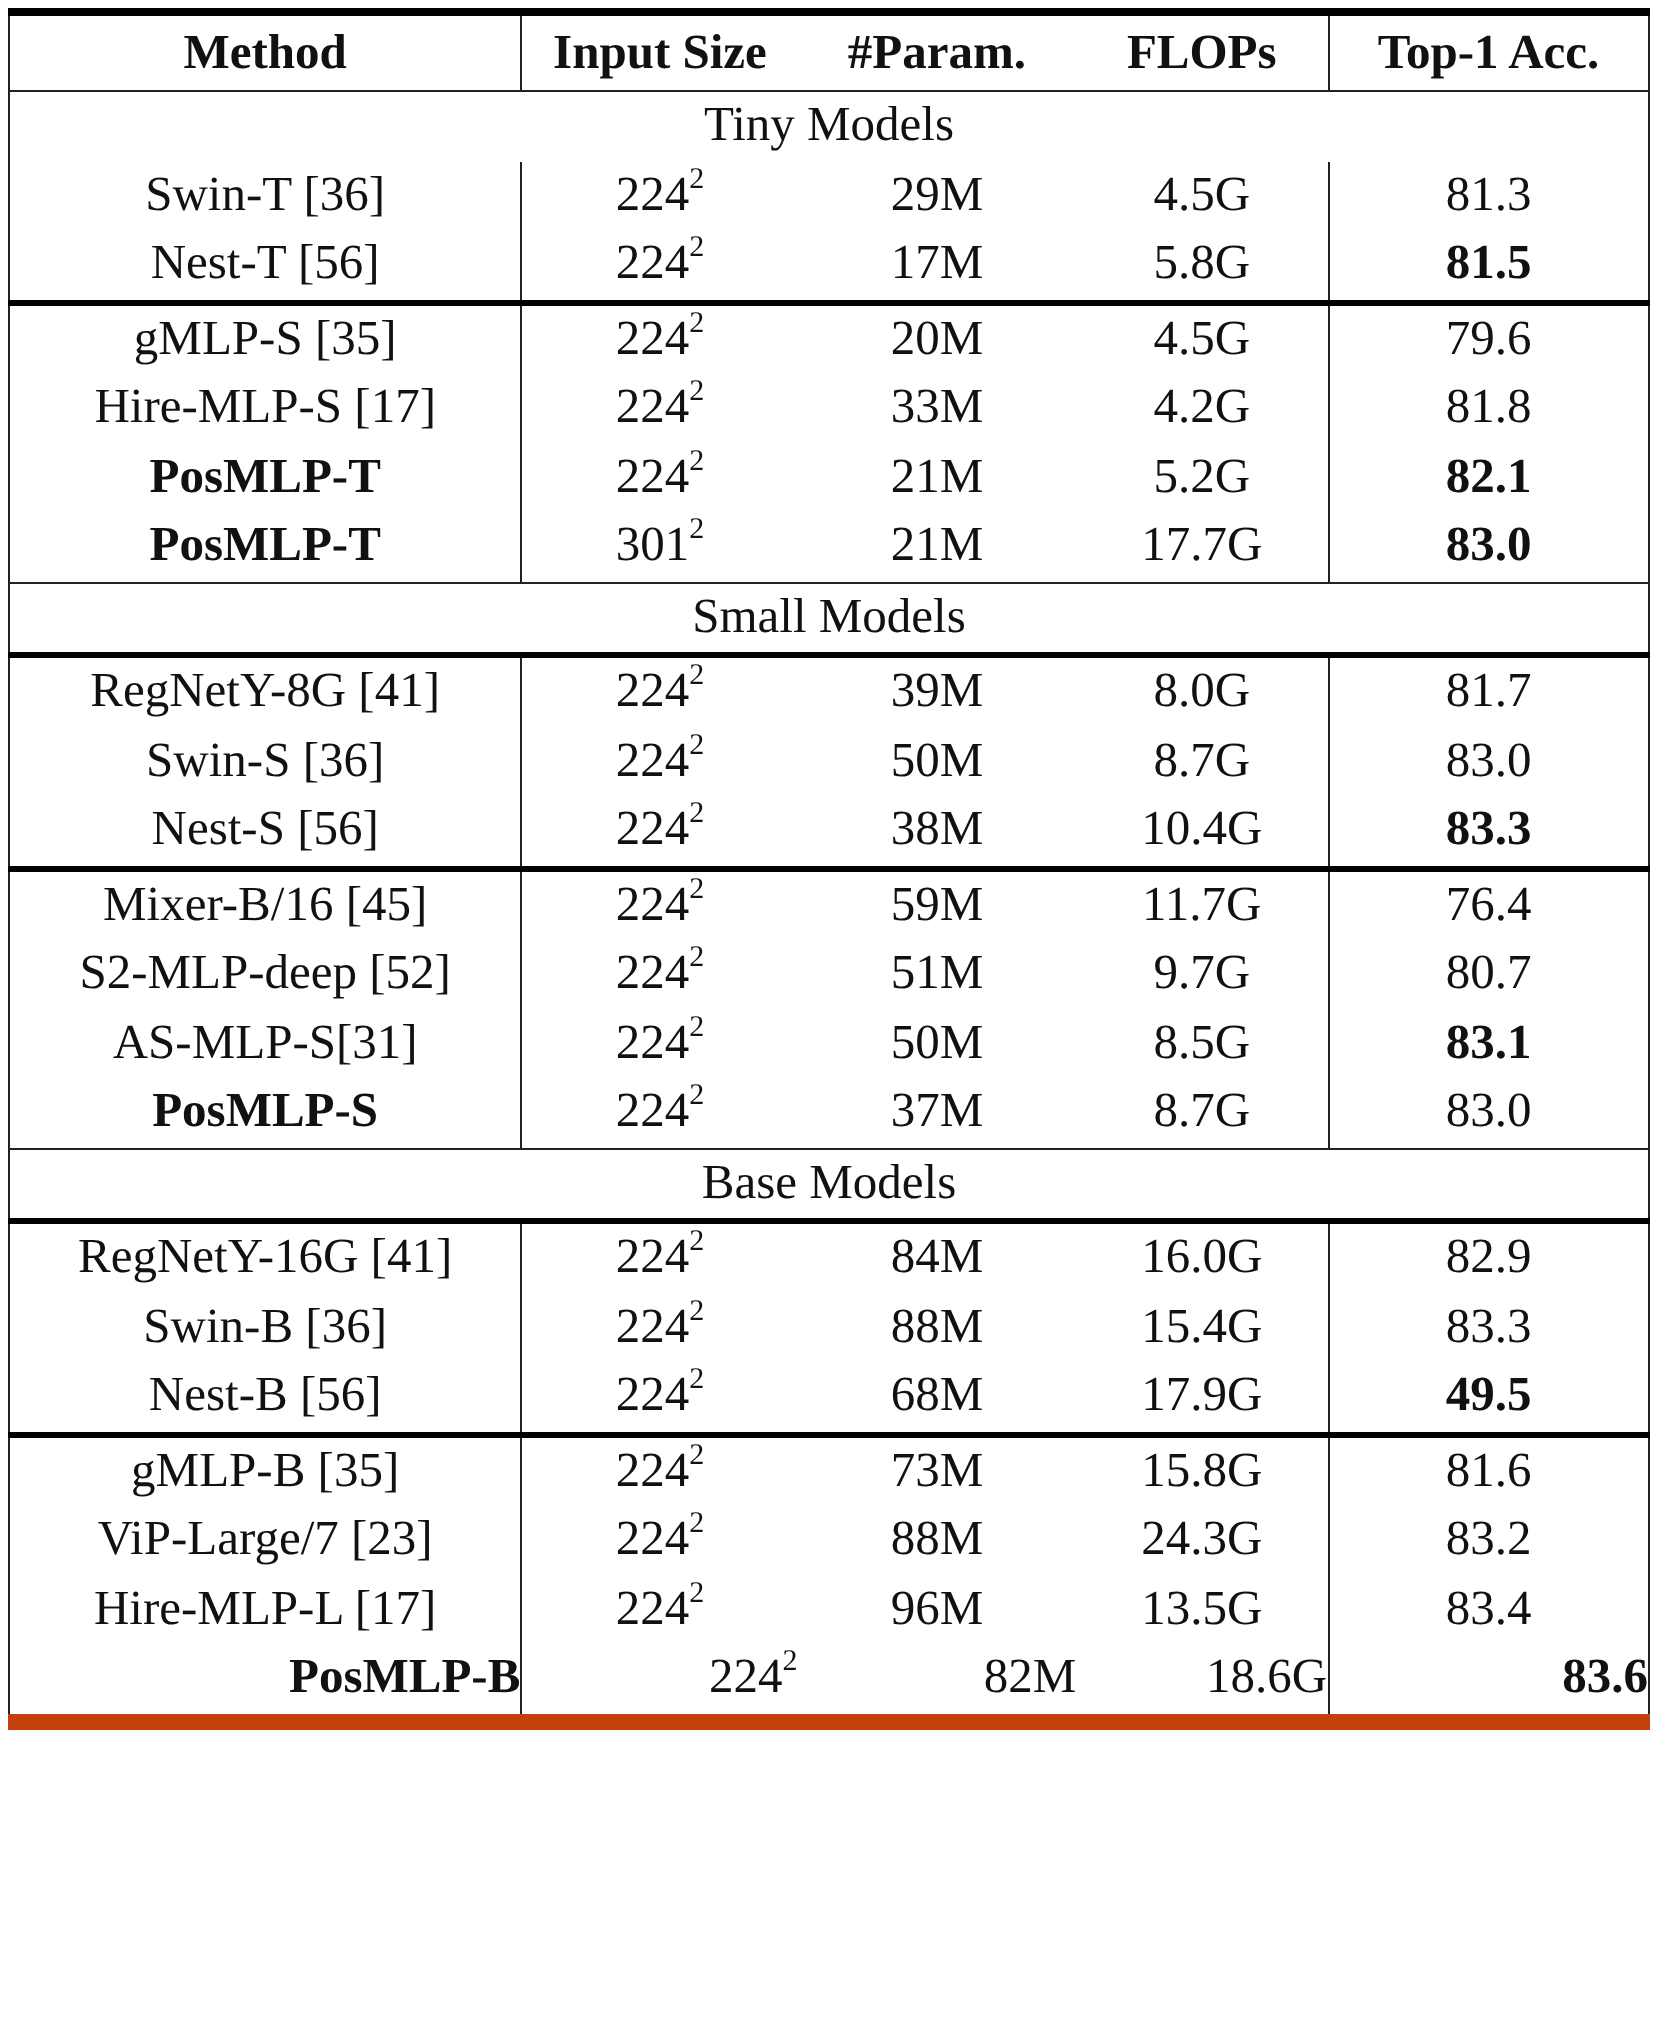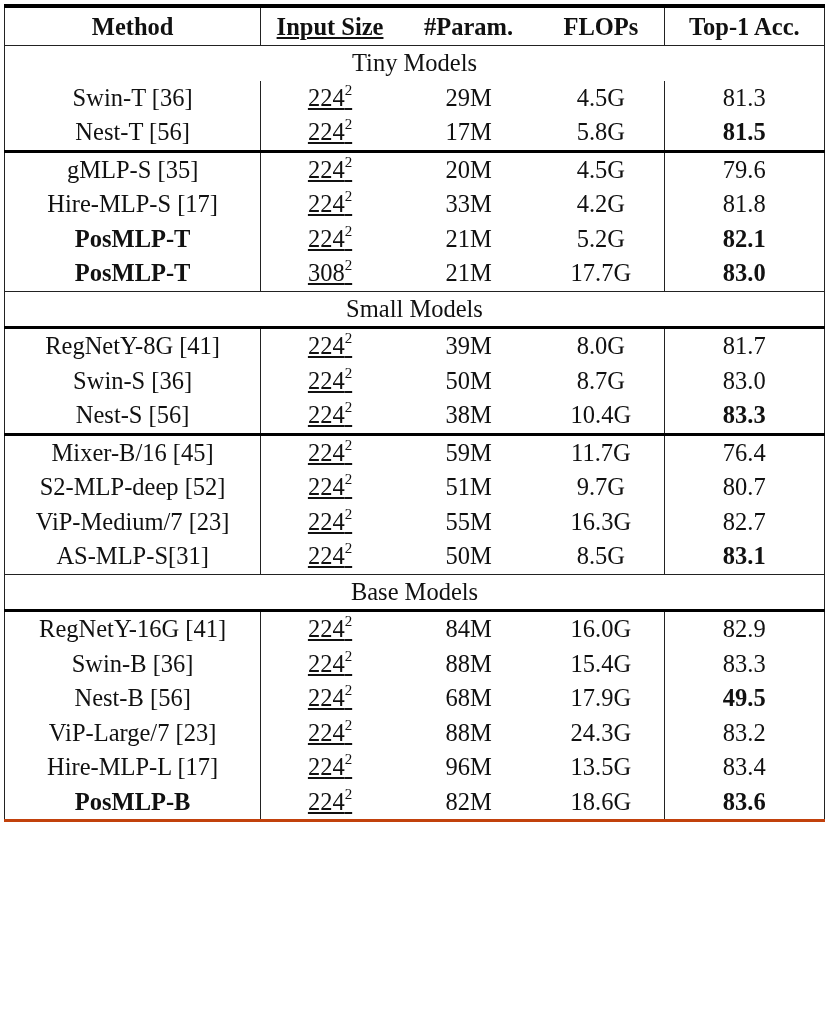--- a/index.html
+++ b/index.html
@@ -1,28 +1,28 @@
 <!DOCTYPE html>
 <html><head>
 <meta charset="utf-8">
 <style>
   html, body { margin:0; padding:0; background:#fff; }
   body { width:829px; height:1019px; overflow:hidden; font-family:"Liberation Serif", "DejaVu Serif", serif; color:#111; }
   table { position:absolute; left:4px; top:4px; width:821px; border-collapse:collapse; font-size:24.5px; }
   td, th { padding:0; height:34.5px; text-align:center; white-space:nowrap; }
   th { font-weight:bold; height:37px; }
   .c0 { width:256px; border-right:1.5px solid #222; }
-  .c1 { width:138px;text-decoration:underline; }
+  .c1 { width:138px; }
   .c2 { width:140px; }
   .c3 { width:126px; border-right:1.5px solid #222;margin-top:12px; }
   .c4 { width:160px; }
   tr.top td, tr.top th { border-top:4px solid #000; }
   tr.thick td { border-top:3px solid #000; }
   tr.sec td { border-top:1px solid #222; }
-  tr.last td { border-bottom:3px solid #c2410c; }
+  tr.last td { border-bottom:8px solid #c2410c;text-align:right; }
   td.section { border-left:1.5px solid #222; border-right:1.5px solid #222; }
   td.row0, th.row0 { border-left:1.5px solid #222; }
   td.rowlast, th.rowlast { border-right:1.5px solid #222;margin-left:31px; }
   sup { font-size:15px; vertical-align:11px; line-height:0; }
   b { font-weight:bold; }
 </style>
 </head>
 <body>
 
 <table>
@@ -67,21 +67,21 @@
       </tr>
       <tr>
         <td class="c0 row0"><b>PosMLP-T</b></td>
         <td class="c1"><span><span>224</span><sup>2</sup></span></td>
         <td class="c2"><span>21M</span></td>
         <td class="c3"><span>5.2G</span></td>
         <td class="c4 rowlast"><b>82.1</b></td>
       </tr>
       <tr>
         <td class="c0 row0"><b>PosMLP-T</b></td>
-        <td class="c1"><span><span>308</span><sup>2</sup></span></td>
+        <td class="c1"><span><span>301</span><sup>2</sup></span></td>
         <td class="c2"><span>21M</span></td>
         <td class="c3"><span>17.7G</span></td>
         <td class="c4 rowlast"><b>83.0</b></td>
       </tr>
       <tr class="sec">
         <td colspan="5" class="section">Small Models</td>
       </tr>
       <tr class="thick">
         <td class="c0 row0"><span>RegNetY-8G [41]</span></td>
         <td class="c1"><span><span>224</span><sup>2</sup></span></td>
@@ -111,32 +111,32 @@
         <td class="c4 rowlast"><span>76.4</span></td>
       </tr>
       <tr>
         <td class="c0 row0"><span>S2-MLP-deep [52]</span></td>
         <td class="c1"><span><span>224</span><sup>2</sup></span></td>
         <td class="c2"><span>51M</span></td>
         <td class="c3"><span>9.7G</span></td>
         <td class="c4 rowlast"><span>80.7</span></td>
       </tr>
       <tr>
-        <td class="c0 row0"><span>ViP-Medium/7 [23]</span></td>
-        <td class="c1"><span><span>224</span><sup>2</sup></span></td>
-        <td class="c2"><span>55M</span></td>
-        <td class="c3"><span>16.3G</span></td>
-        <td class="c4 rowlast"><span>82.7</span></td>
-      </tr>
-      <tr>
         <td class="c0 row0"><span>AS-MLP-S[31]</span></td>
         <td class="c1"><span><span>224</span><sup>2</sup></span></td>
         <td class="c2"><span>50M</span></td>
         <td class="c3"><span>8.5G</span></td>
         <td class="c4 rowlast"><b>83.1</b></td>
+      </tr>
+      <tr>
+        <td class="c0 row0"><b>PosMLP-S</b></td>
+        <td class="c1"><span><span>224</span><sup>2</sup></span></td>
+        <td class="c2"><span>37M</span></td>
+        <td class="c3"><span>8.7G</span></td>
+        <td class="c4 rowlast"><span>83.0</span></td>
       </tr>
       <tr class="sec">
         <td colspan="5" class="section">Base Models</td>
       </tr>
       <tr class="thick">
         <td class="c0 row0"><span>RegNetY-16G [41]</span></td>
         <td class="c1"><span><span>224</span><sup>2</sup></span></td>
         <td class="c2"><span>84M</span></td>
         <td class="c3"><span>16.0G</span></td>
         <td class="c4 rowlast"><span>82.9</span></td>
@@ -147,20 +147,27 @@
         <td class="c2"><span>88M</span></td>
         <td class="c3"><span>15.4G</span></td>
         <td class="c4 rowlast"><span>83.3</span></td>
       </tr>
       <tr>
         <td class="c0 row0"><span>Nest-B [56]</span></td>
         <td class="c1"><span><span>224</span><sup>2</sup></span></td>
         <td class="c2"><span>68M</span></td>
         <td class="c3"><span>17.9G</span></td>
         <td class="c4 rowlast"><b>49.5</b></td>
+      </tr>
+      <tr class="thick">
+        <td class="c0 row0"><span>gMLP-B [35]</span></td>
+        <td class="c1"><span><span>224</span><sup>2</sup></span></td>
+        <td class="c2"><span>73M</span></td>
+        <td class="c3"><span>15.8G</span></td>
+        <td class="c4 rowlast"><span>81.6</span></td>
       </tr>
       <tr>
         <td class="c0 row0"><span>ViP-Large/7 [23]</span></td>
         <td class="c1"><span><span>224</span><sup>2</sup></span></td>
         <td class="c2"><span>88M</span></td>
         <td class="c3"><span>24.3G</span></td>
         <td class="c4 rowlast"><span>83.2</span></td>
       </tr>
       <tr>
         <td class="c0 row0"><span>Hire-MLP-L [17]</span></td>

